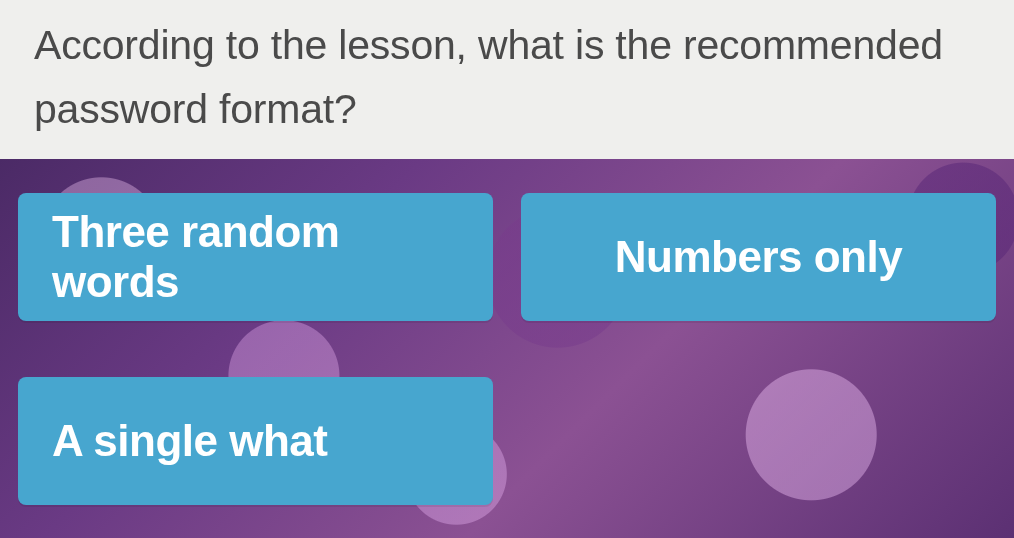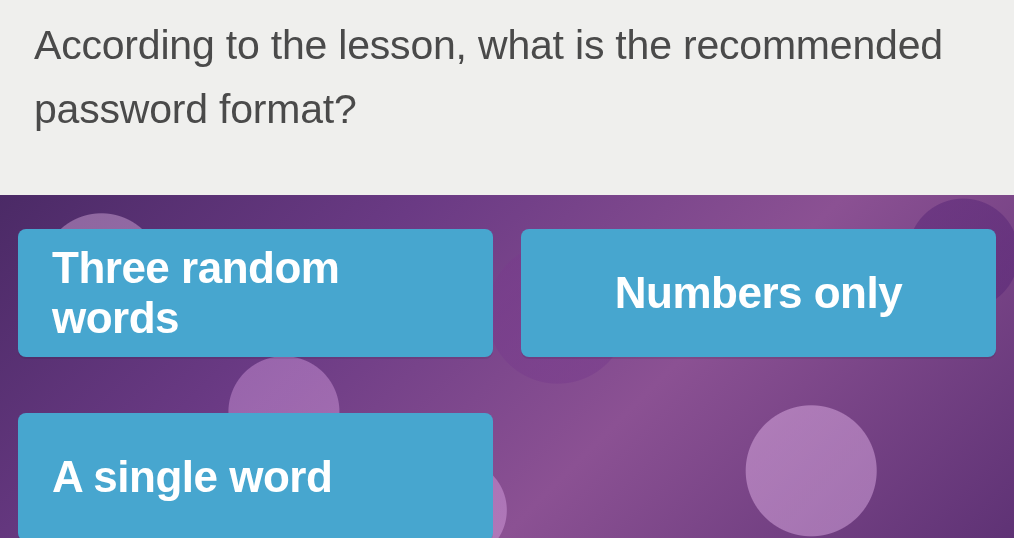--- a/index.html
+++ b/index.html
@@ -5,21 +5,21 @@
   * { box-sizing: border-box; margin: 0; padding: 0; }
   html, body {
     width: 1014px;
     height: 538px;
     overflow: hidden;
     font-family: "Segoe UI", "Helvetica Neue", Arial, sans-serif;
   }
   .question-area {
     background: #efefed;
     padding: 14px 34px 40px 34px;
-    height: 195px;
+    height: 159px;
   }
   .question-text {
     font-size: 41px;
     line-height: 1.55;
     color: #4a4a4a;
     font-weight: 400;
     letter-spacing: -0.2px;
   }
   .answers-area {
     position: relative;
@@ -68,15 +68,15 @@
 <body>
 
 <div class="question-area">
   <p class="question-text">According to the lesson, what is the recommended password format?</p>
 </div>
 
 <div class="answers-area">
   <div class="answers-grid">
     <button class="answer-button">Three random words</button>
     <button class="answer-button">Numbers only</button>
-    <button class="answer-button">A single word</button>
+    <button class="answer-button">A single what</button>
   </div>
 </div>
 
 </body></html>

